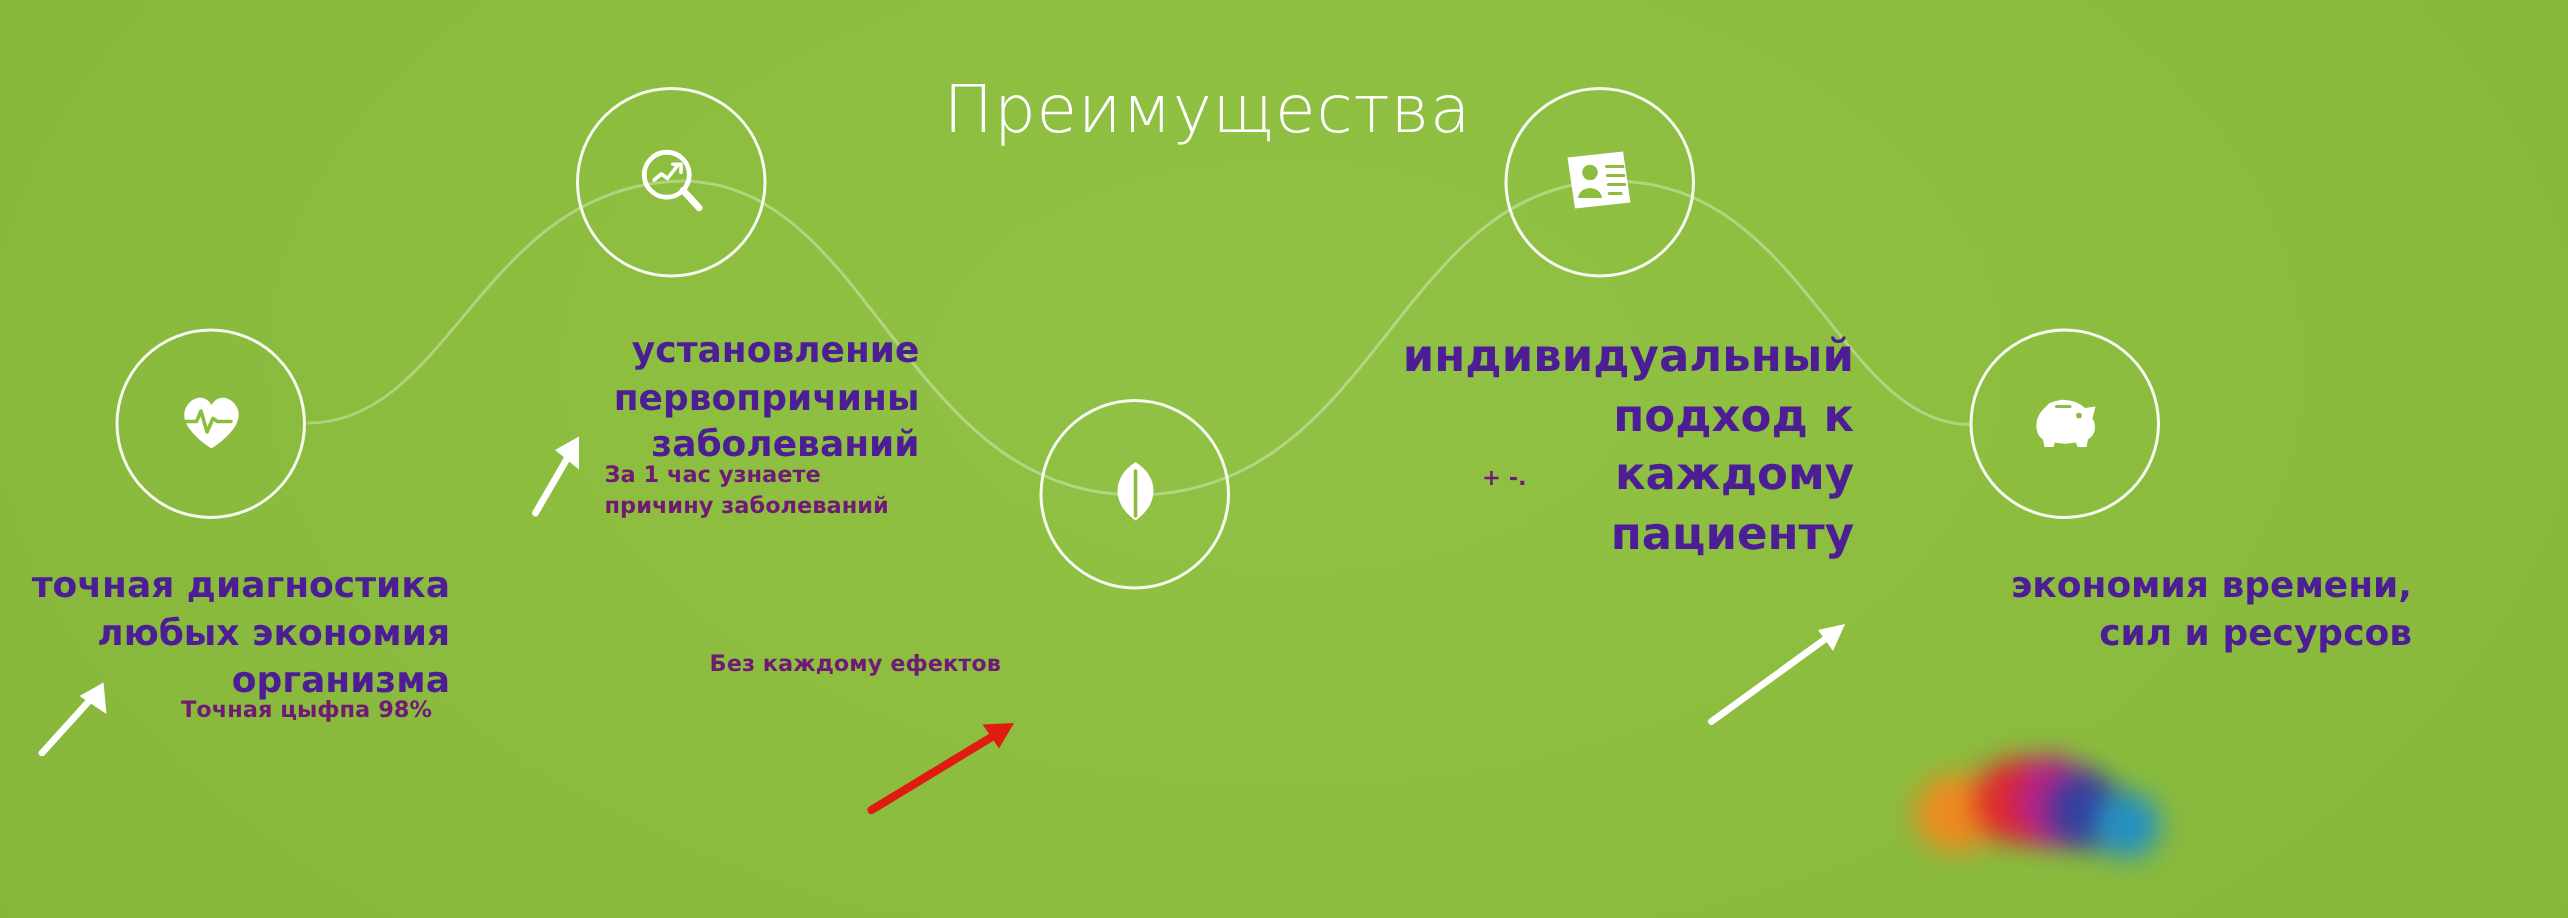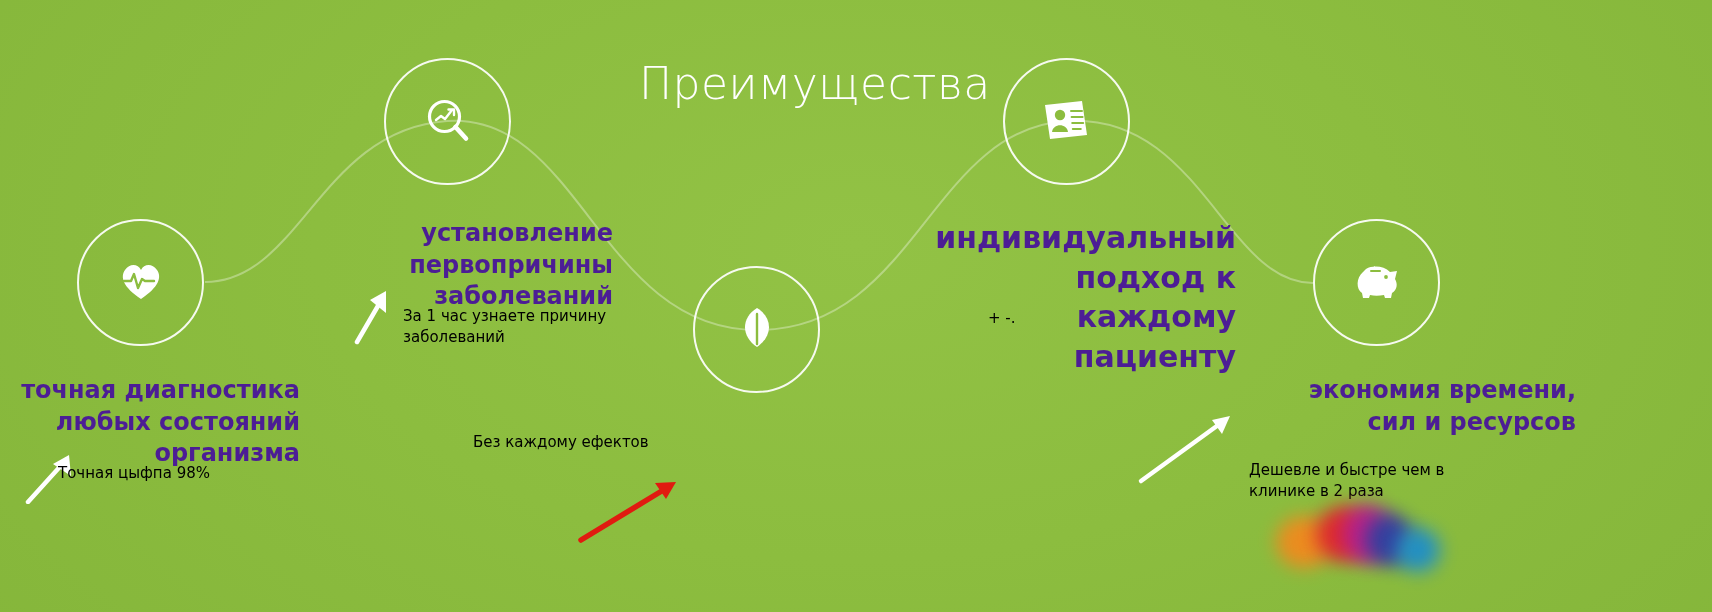--- a/index.html
+++ b/index.html
@@ -47,22 +47,22 @@
     color:#4c1d95;
     font-weight:700;
     line-height:1.32;
     text-align:right;
     font-family:"DejaVu Sans", sans-serif;
   }
 
   
   .annot{
     position:absolute;
-    color:#000000;
-    font-weight:normal;
+    color:#701a75;
+    font-weight:bold;
     font-size:15px;
     line-height:1.42;
     font-family:"DejaVu Sans", sans-serif;
   }
 
   .arrow{position:absolute;}
 
   
   .blob{
     position:absolute;
@@ -88,31 +88,31 @@
   <div class="node" style="left:77px;top:219px;width:127px;height:127px;">
     <span class="glyph">
       <svg width="44" height="40" viewBox="0 0 44 40">
         <path d="M22 38 C 4 26, 1 16, 6 9 C 11 2, 19 3, 22 9 C 25 3, 33 2, 38 9 C 43 16, 40 26, 22 38 Z" fill="#ffffff"></path>
         <path d="M5 20 h7 l3 -7 l4 14 l4 -9 l3 2 h9" fill="none" stroke="#8cbd3f" stroke-width="2.4" stroke-linejoin="round" stroke-linecap="round"></path>
       </svg>
     </span>
   </div>
 
   <div class="caption" style="left:-18px;top:375px;width:318px;font-size:24px;">
-    <span>точная диагностика любых состояний организма</span>
+    <span>точная диагностика любых экономия организма</span>
   </div>
 
   <div class="arrow" style="left:24px;top:452px;width:60px;height:52px;">
     <svg width="60" height="52" viewBox="0 0 60 52">
       <path d="M4 50 L 42 8" stroke="#ffffff" stroke-width="4.5" stroke-linecap="round" fill="none"></path>
       <path d="M45 3 L 47 24 L 29 12 Z" fill="#ffffff"></path>
     </svg>
   </div>
 
-  <div class="annot" style="left:58px;top:463px;width:230px;">
+  <div class="annot" style="left:58px;top:463px;width:230px;text-align:right;">
     <span>Точная цыфпа 98%</span>
   </div>
 
   <div class="node" style="left:384px;top:58px;width:127px;height:127px;">
     <span class="glyph">
       <svg width="46" height="46" viewBox="0 0 46 46">
         <circle cx="19.5" cy="19.5" r="15" fill="none" stroke="#ffffff" stroke-width="3.2"></circle>
         <path d="M30.5 30 L 41 41.5" stroke="#ffffff" stroke-width="4.6" stroke-linecap="round"></path>
         <path d="M11 23 l5 -4 l4 3 l7 -9" fill="none" stroke="#ffffff" stroke-width="2.4" stroke-linecap="round" stroke-linejoin="round"></path>
         <path d="M23.5 12.5 h5.5 v5.5" fill="none" stroke="#ffffff" stroke-width="2.4" stroke-linecap="round" stroke-linejoin="round"></path>
@@ -181,36 +181,33 @@
         <path d="M13 8 C 20 4, 31 5, 37 11 L 44 10 L 42 18 C 45 23, 44 29, 39 32
                  L 38 37 L 32 37 L 31 34 C 26 35, 21 35, 17 34 L 16 37 L 10 37 L 9 32
                  C 3 28, 3 17, 10 11 Z" fill="#ffffff"></path>
         <circle cx="33" cy="16" r="1.9" fill="#8cbd3f"></circle>
         <path d="M16 9 L 22 5 L 21 11 Z" fill="#ffffff"></path>
         <path d="M18 10 h9" stroke="#8cbd3f" stroke-width="2" stroke-linecap="round"></path>
       </svg>
     </span>
   </div>
 
-  <div class="caption" style="left:1256px;top:375px;width:320px;font-size:24px;">
+  <div class="caption" style="left:1288px;top:375px;width:320px;font-size:24px;">
     <span>экономия времени, сил и ресурсов</span>
   </div>
 
   <div class="arrow" style="left:1133px;top:405px;width:110px;height:80px;">
     <svg width="110" height="80" viewBox="0 0 110 80">
       <path d="M8 76 L 88 18" stroke="#ffffff" stroke-width="4.5" stroke-linecap="round" fill="none"></path>
       <path d="M97 11 L 79 15 L 89 29 Z" fill="#ffffff"></path>
     </svg>
   </div>
 
-  <div class="annot" style="left:1249px;top:460px;width:226px;">
-    <span>Дешевле и быстре чем в клинике в 2 раза</span>
-  </div>
-
-  <h1 class="page-title" style="left:627px;top:46px;margin:12px;font-size:44px;">
+
+  <h1 class="page-title" style="left:627px;top:46px;margin:2px;font-size:44px;">
     <span>Преимущества</span>
   </h1>
 
   <div class="blob" style="left:1276px;top:516px;width:56px;height:52px;background:#f08a1e;"></div>
   <div class="blob" style="left:1316px;top:506px;width:54px;height:56px;background:#e3242b;"></div>
   <div class="blob" style="left:1342px;top:504px;width:52px;height:60px;background:#b51f8c;"></div>
   <div class="blob" style="left:1366px;top:514px;width:48px;height:52px;background:#2f3fa0;"></div>
   <div class="blob" style="left:1396px;top:528px;width:44px;height:44px;background:#1f8fc8;"></div>
 
 </div>

